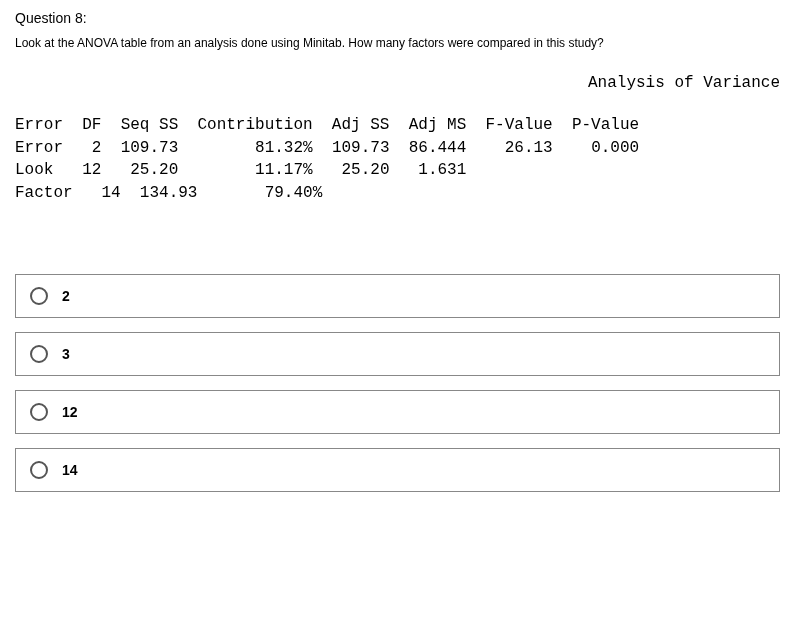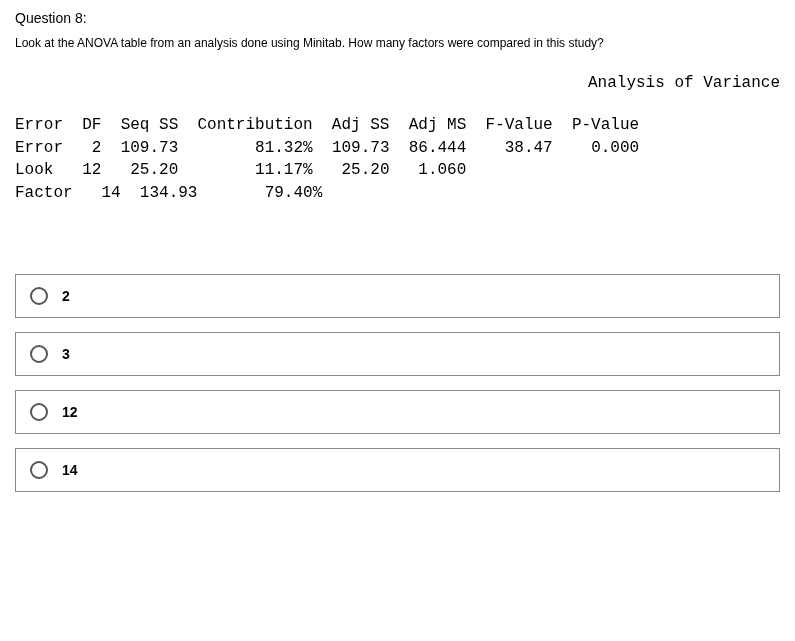--- a/index.html
+++ b/index.html
@@ -60,22 +60,22 @@
       font-size: 14px;
     }
   </style>
 </head>
 <body>
 
 <div class="question-label">Question 8:</div>
 <div class="question-text">Look at the ANOVA table from an analysis done using Minitab. How many factors were compared in this study?</div>
 
 <div class="anova-block"><div class="anova-title">Analysis of Variance</div><span>Error</span>  <span>DF</span>  <span>Seq SS</span>  <span>Contribution</span>  <span>Adj SS</span>  <span>Adj MS</span>  <span>F-Value</span>  <span>P-Value</span>
-<span>Error</span>   <span>2</span>  <span>109.73</span>        <span>81.32%</span>  <span>109.73</span>  <span>86.444</span>    <span>38.47</span>    <span>0.000</span>
-<span>Look</span>   <span>12</span>   <span>25.20</span>        <span>11.17%</span>   <span>25.20</span>   <span>1.060</span>
+<span>Error</span>   <span>2</span>  <span>109.73</span>        <span>81.32%</span>  <span>109.73</span>  <span>86.444</span>    <span>26.13</span>    <span>0.000</span>
+<span>Look</span>   <span>12</span>   <span>25.20</span>        <span>11.17%</span>   <span>25.20</span>   <span>1.631</span>
 <span>Factor</span>   <span>14</span>  <span>134.93</span>       <span>79.40%</span></div>
 
 <div class="options">
   <div class="option">
     <div class="radio"></div>
     <span class="option-label">2</span>
   </div>
   <div class="option">
     <div class="radio"></div>
     <span class="option-label">3</span>

